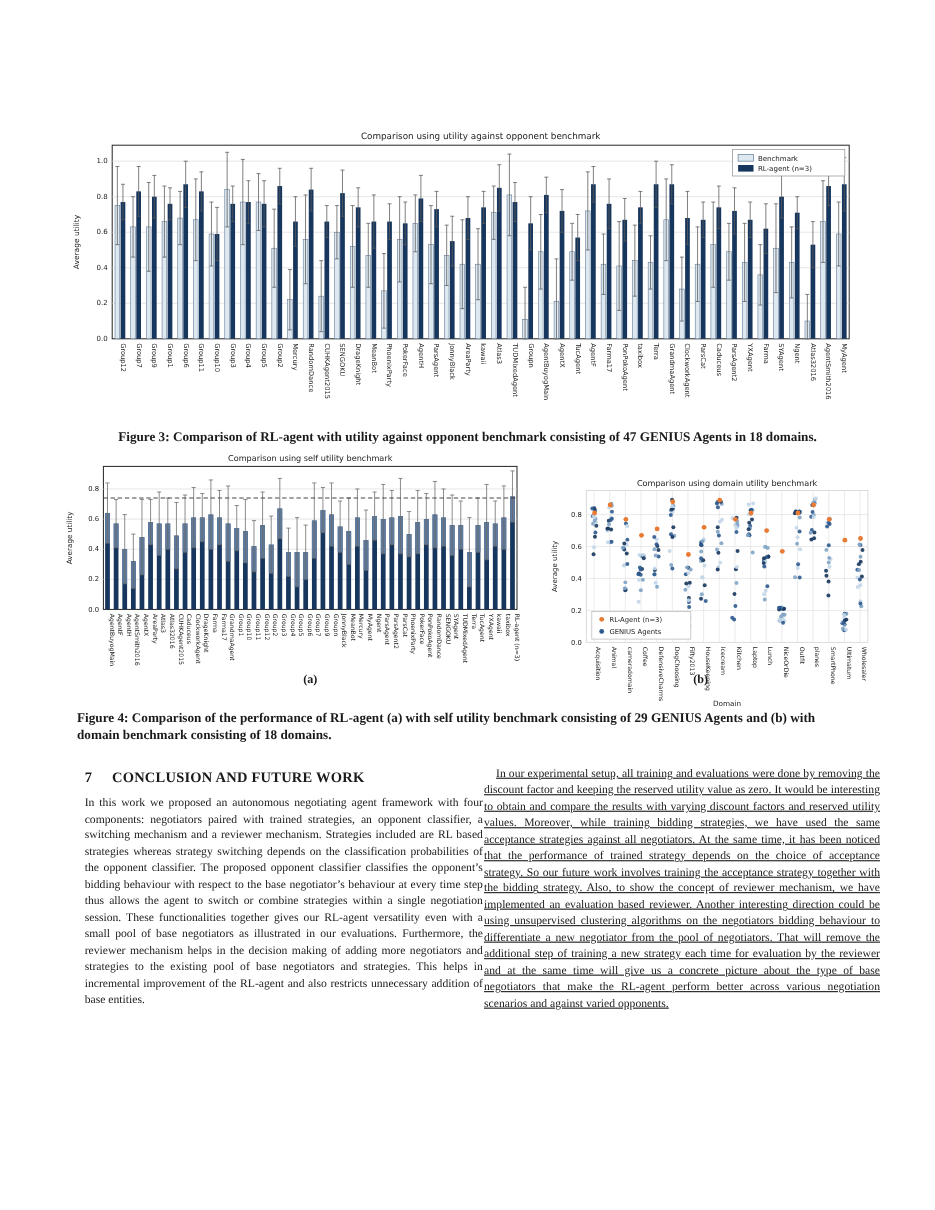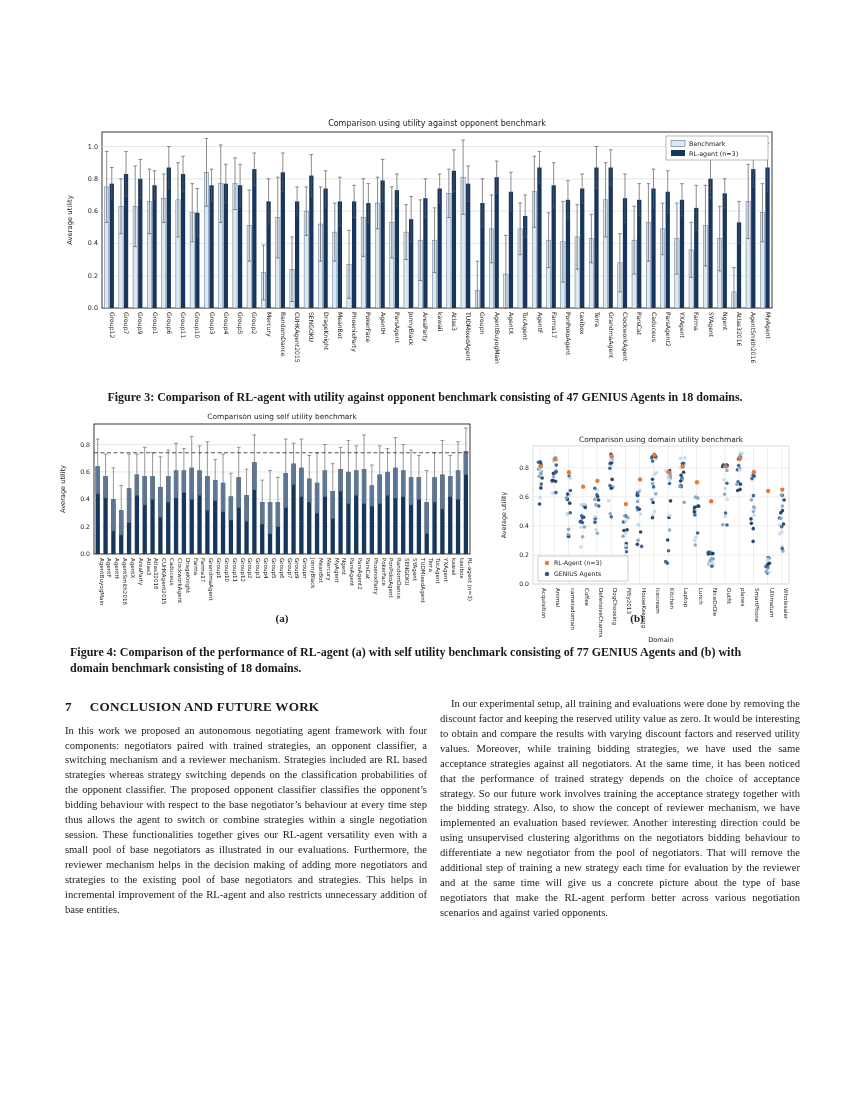--- a/index.html
+++ b/index.html
@@ -7,22 +7,22 @@
        font-family:"Liberation Serif",serif;color:#1a1a1a;}
   .abs{position:absolute;}
   svg text{font-family:"DejaVu Sans",sans-serif;}
   .fig-caption{font-weight:bold;font-size:12px;line-height:1.3;font-family:Liberation Serif, serif;}
   #fig3-caption{left:58px;top:390px;width:734px;text-align:center;}
   #fig4-caption{left:70px;top:645px;width:712px;text-align:left;}
   .subcap{font-weight:bold;font-size:11px;text-align:center;}
   #fig4a-sub{left:72px;top:612px;width:420px;}
   #fig4b-sub{left:497px;top:612px;width:280px;}
   .col{width:362px;font-size:10.6px;line-height:1.41;text-align:justify;}
-  #col-left{left:65px;top:698px;}
-  #col-right{left:440px;top:697px;width:360px;}
+  #col-left{left:77px;top:698px;}
+  #col-right{left:440px;top:697px;width:360px;text-decoration:underline;}
   .sec-head{font-size:13.2px;font-weight:bold;margin:0 0 7px 0;letter-spacing:0.2px;}
   .sec-head .num{margin-right:18px;}
   .col p{margin:0;}
   #col-right p{text-indent:11px;}
 </style>
 </head>
 <body>
 
 <div class="abs" id="fig3-wrap" style="left:62px;top:116px;width:726px;height:268px;">
   <svg id="fig3-svg" width="726" height="268" viewBox="0 0 726 268">
@@ -1141,21 +1141,21 @@
       <circle cx="50" cy="129" r="2.2" fill="#e87a33"></circle>
       <text x="57" y="131.3" font-size="6.2" text-anchor="start" fill="#222">RL-Agent (n=3)</text>
       <circle cx="50" cy="140" r="2.2" fill="#2d5a8e"></circle>
       <text x="57" y="142.3" font-size="6.2" text-anchor="start" fill="#222">GENIUS Agents</text>
     </svg>
 </div>
 
 <div class="abs subcap" id="fig4a-sub">(a)</div>
 <div class="abs subcap" id="fig4b-sub">(b)</div>
 
-<div class="abs fig-caption" id="fig4-caption">Figure 4: Comparison of the performance of RL-agent (a) with self utility benchmark consisting of 77 GENIUS Agents and (b) with domain benchmark consisting of 18 domains.</div>
+<div class="abs fig-caption" id="fig4-caption">Figure 4: Comparison of the performance of RL-agent (a) with self utility benchmark consisting of 29 GENIUS Agents and (b) with domain benchmark consisting of 18 domains.</div>
 
 <div class="abs col" id="col-left">
   <h2 class="sec-head"><span class="num">7</span><span>CONCLUSION AND FUTURE WORK</span></h2>
   <p>In this work we proposed an autonomous negotiating agent framework with four components: negotiators paired with trained strategies, an opponent classifier, a switching mechanism and a reviewer mechanism. Strategies included are RL based strategies whereas strategy switching depends on the classification probabilities of the opponent classifier. The proposed opponent classifier classifies the opponent’s bidding behaviour with respect to the base negotiator’s behaviour at every time step thus allows the agent to switch or combine strategies within a single negotiation session. These functionalities together gives our RL-agent versatility even with a small pool of base negotiators as illustrated in our evaluations. Furthermore, the reviewer mechanism helps in the decision making of adding more negotiators and strategies to the existing pool of base negotiators and strategies. This helps in incremental improvement of the RL-agent and also restricts unnecessary addition of base entities.</p>
 </div>
 
 <div class="abs col" id="col-right">
   <p>In our experimental setup, all training and evaluations were done by removing the discount factor and keeping the reserved utility value as zero. It would be interesting to obtain and compare the results with varying discount factors and reserved utility values. Moreover, while training bidding strategies, we have used the same acceptance strategies against all negotiators. At the same time, it has been noticed that the performance of trained strategy depends on the choice of acceptance strategy. So our future work involves training the acceptance strategy together with the bidding strategy. Also, to show the concept of reviewer mechanism, we have implemented an evaluation based reviewer. Another interesting direction could be using unsupervised clustering algorithms on the negotiators bidding behaviour to differentiate a new negotiator from the pool of negotiators. That will remove the additional step of training a new strategy each time for evaluation by the reviewer and at the same time will give us a concrete picture about the type of base negotiators that make the RL-agent perform better across various negotiation scenarios and against varied opponents.</p>
 </div>
 

